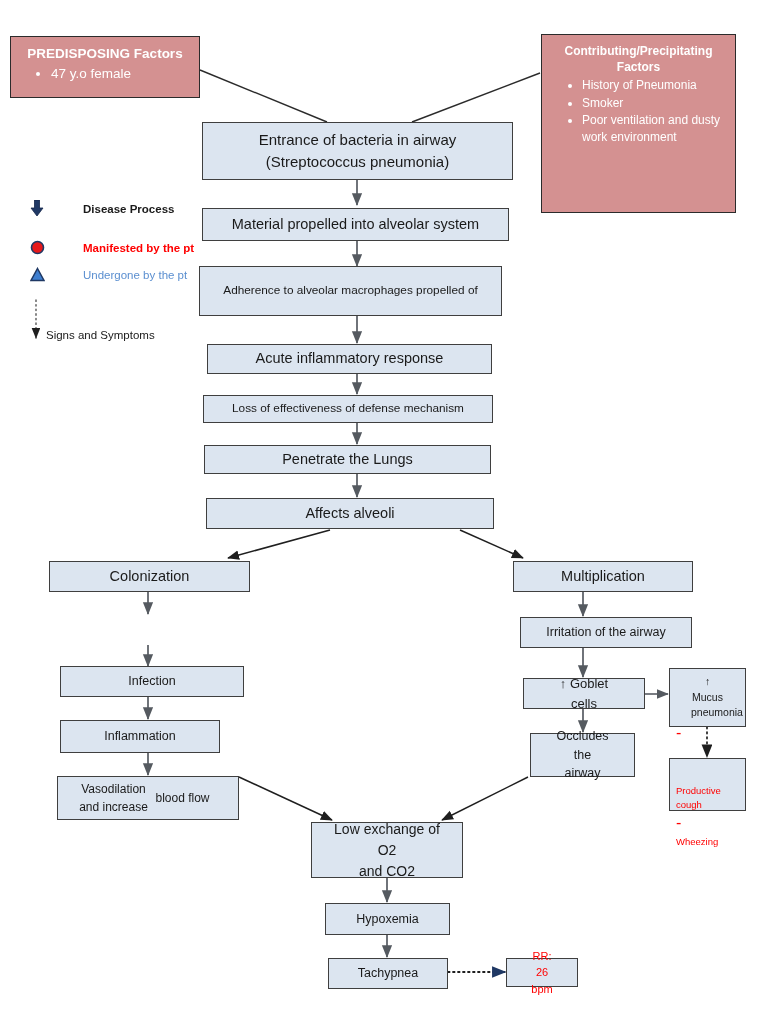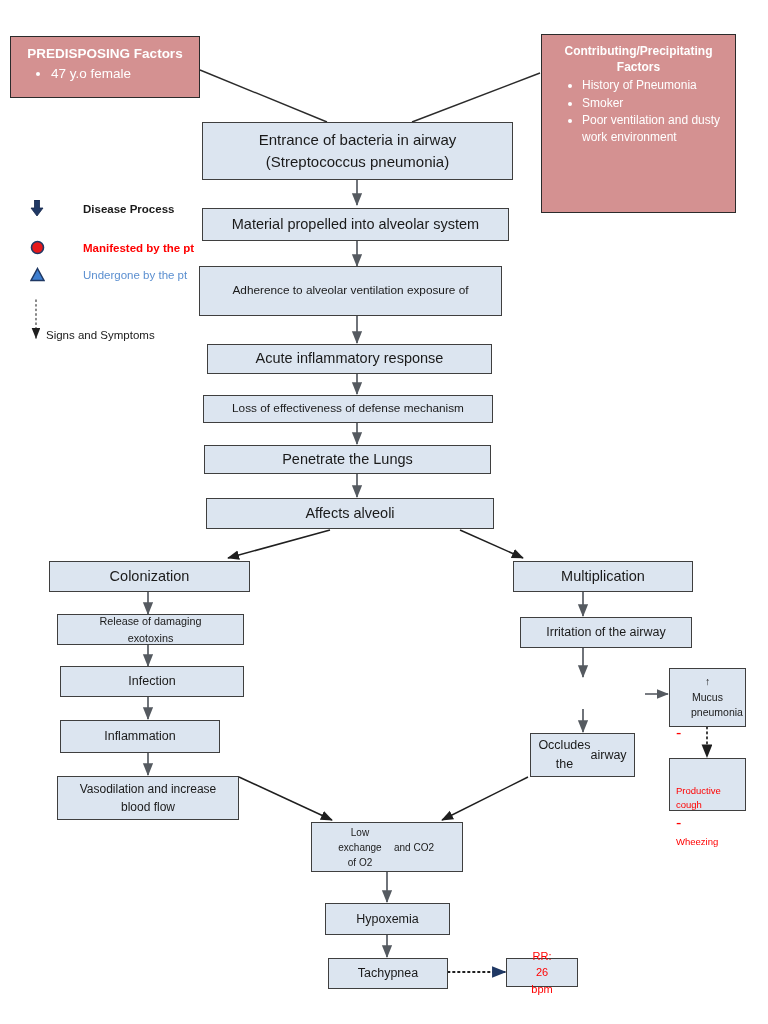--- a/index.html
+++ b/index.html
@@ -193,21 +193,21 @@
   <div class="node" style="left:202px; top:122px; width:311px; height:58px; font-size:15px; flex-direction:column;">
     <span>Entrance of bacteria in airway</span>
     <span>(Streptococcus pneumonia)</span>
   </div>
 
   <div class="node" style="left:202px; top:208px; width:307px; height:33px; font-size:14.5px;">
     <span>Material propelled into alveolar system</span>
   </div>
 
   <div class="node" style="left:199px; top:266px; width:303px; height:50px; font-size:11.8px; flex-direction:column;">
-    <span>Adherence to alveolar ventilation exposure of</span>
+    <span>Adherence to alveolar macrophages propelled of</span>
   </div>
 
   <div class="node" style="left:207px; top:344px; width:285px; height:30px; font-size:14.5px;">
     <span>Acute inflammatory response</span>
   </div>
 
   <div class="node" style="left:203px; top:395px; width:290px; height:28px; font-size:11.8px;">
     <span>Loss of effectiveness of defense mechanism</span>
   </div>
 
@@ -216,70 +216,70 @@
   </div>
 
   <div class="node" style="left:206px; top:498px; width:288px; height:31px; font-size:14.5px;">
     <span>Affects alveoli</span>
   </div>
 
   <div class="node" style="left:49px; top:561px; width:201px; height:31px; font-size:14.5px;">
     <span>Colonization</span>
   </div>
 
-  <div class="node" style="left:57px; top:614px; width:187px; height:31px; font-size:10.8px;">
-    <span>Release of damaging  exotoxins</span>
-  </div>
 
   <div class="node" style="left:60px; top:666px; width:184px; height:31px; font-size:12.5px;">
     <span>Infection</span>
   </div>
 
   <div class="node" style="left:60px; top:720px; width:160px; height:33px; font-size:12.5px;">
     <span>Inflammation</span>
   </div>
 
-  <div class="node" style="left:57px; top:776px; width:182px; height:44px; font-size:12px; flex-direction:column;">
+  <div class="node" style="left:57px; top:776px; width:182px; height:44px; font-size:12px; flex-direction:row;">
     <span>Vasodilation and increase</span>
     <span>blood flow</span>
   </div>
 
   <div class="node" style="left:513px; top:561px; width:180px; height:31px; font-size:14.5px;">
     <span>Multiplication</span>
   </div>
 
   <div class="node" style="left:520px; top:617px; width:172px; height:31px; font-size:12.5px;">
     <span>Irritation of the airway</span>
   </div>
 
+  <div class="node" style="left:523px; top:678px; width:122px; height:31px; font-size:13px;">
+    <span>↑ Goblet cells</span>
+  </div>
 
   <div class="node" style="left:669px; top:668px; width:77px; height:59px; font-size:10.5px; flex-direction:column;">
     <span>↑ Mucus</span>
     <span>pneumonia</span>
   </div>
 
-  <div class="node" style="left:530px; top:733px; width:105px; height:44px; font-size:12.5px; flex-direction:row;">
+  <div class="node" style="left:530px; top:733px; width:105px; height:44px; font-size:12.5px; flex-direction:column;">
     <span>Occludes the</span>
     <span>airway</span>
   </div>
 
   <div class="node" style="left:669px; top:758px; width:77px; height:53px; padding:0;">
     <span class="sym-list">
       <span class="sym-row">
         <span class="dash sym">-</span>
         <span class="sym" style="font-size:9.5px;margin-top:40px;">Productive cough</span>
       </span>
       <span class="sym-row">
         <span class="dash sym">-</span>
         <span class="sym" style="font-size:9.5px;">Wheezing</span>
       </span>
     </span>
   </div>
 
-  <div class="node" style="left:311px; top:822px; width:152px; height:50px; font-size:10px; ">
+  <div class="node" style="left:311px; top:822px; width:152px; height:56px; font-size:14px; flex-direction:column;">
     <span>Low exchange of O2</span>
     <span>and CO2</span>
   </div>
 
   <div class="node" style="left:325px; top:903px; width:125px; height:32px; font-size:12.5px;">
     <span>Hypoxemia</span>
   </div>
 
   <div class="node" style="left:328px; top:958px; width:120px; height:31px; font-size:12.5px;">
     <span>Tachypnea</span>

